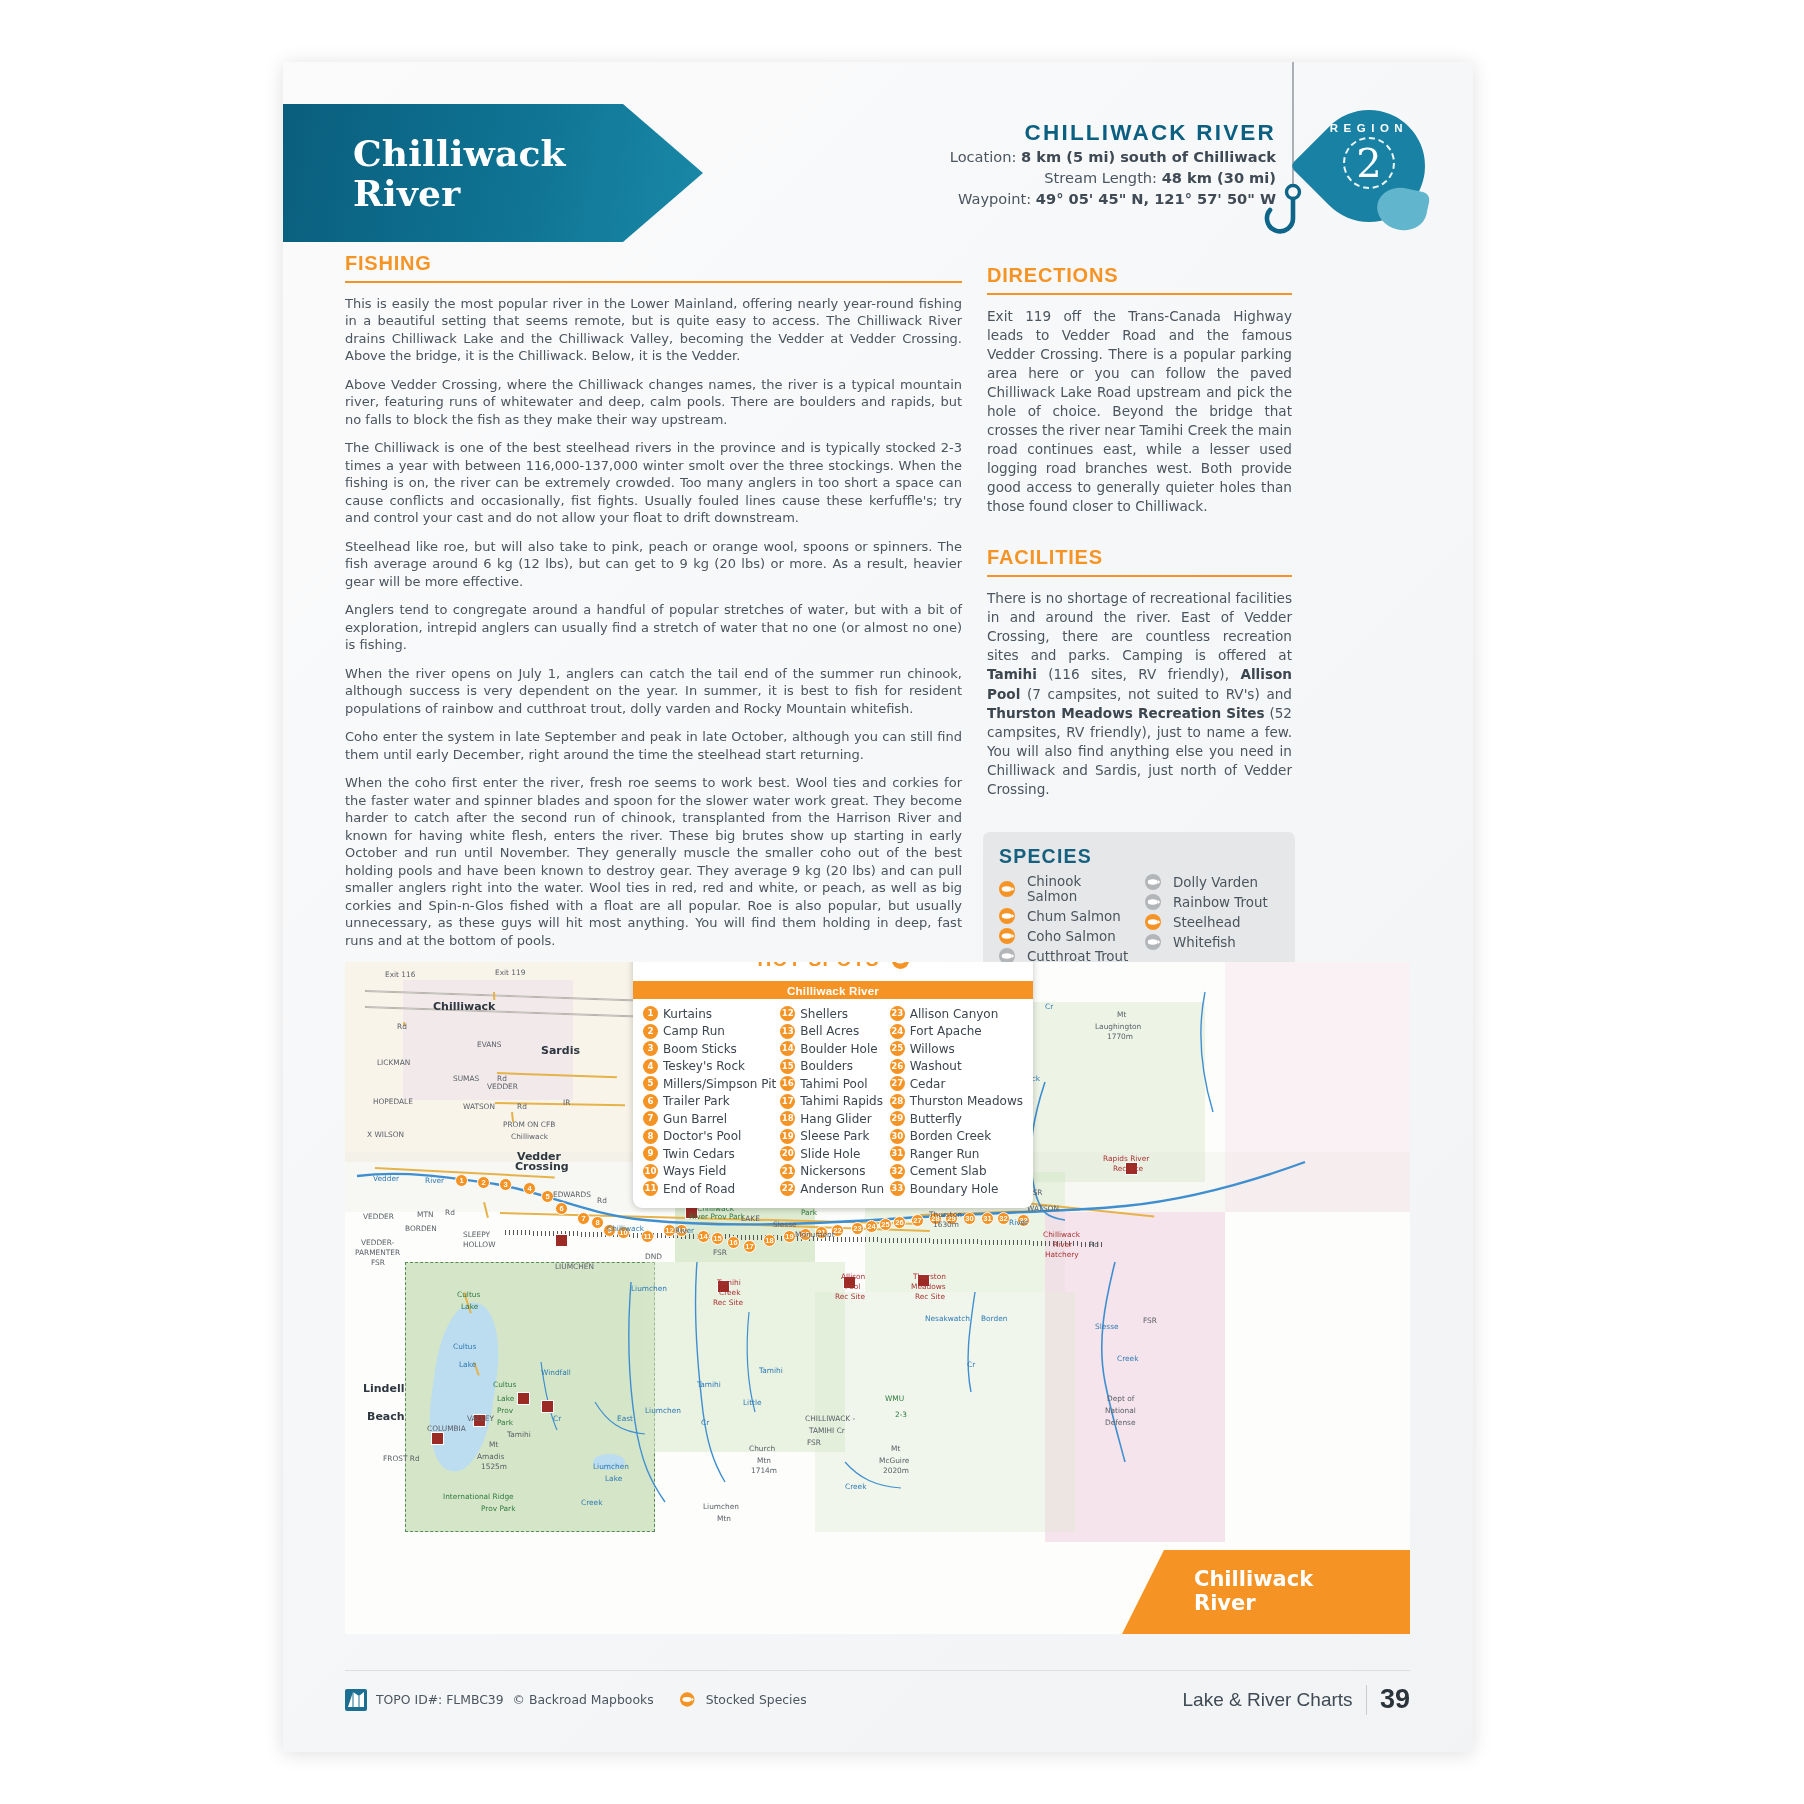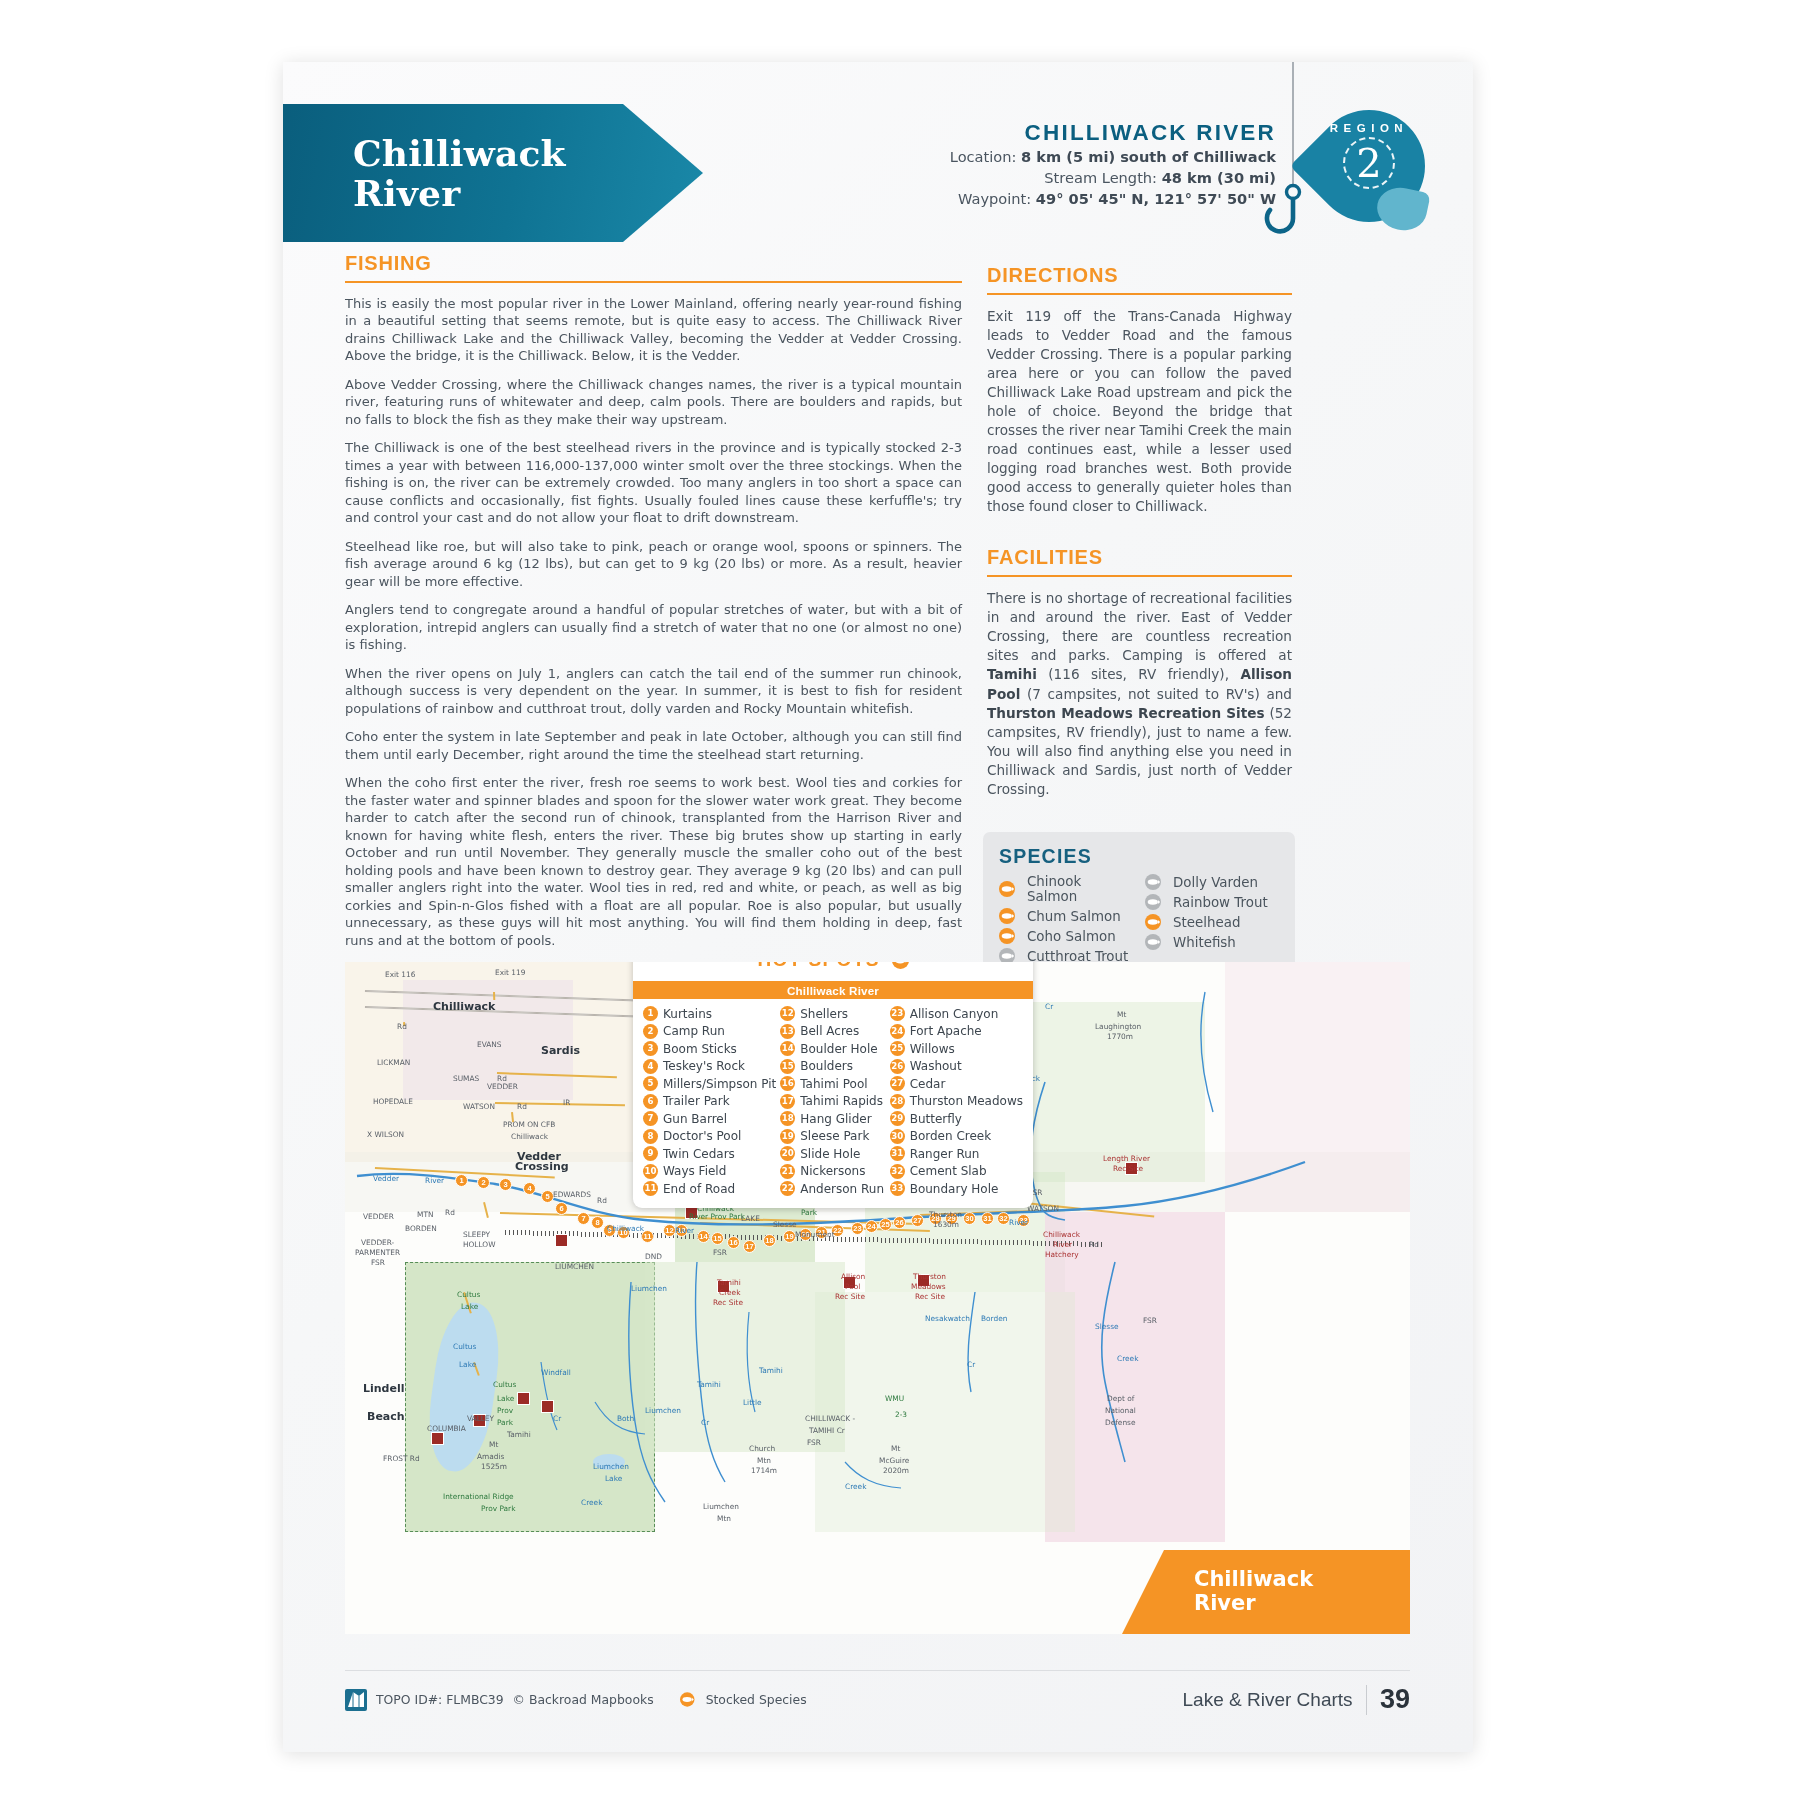--- a/index.html
+++ b/index.html
@@ -672,21 +672,21 @@
           <div class="mlabel " style="left: 162px; top: 468px;">Tamihi</div>
           <div class="mlabel " style="left: 38px; top: 492px;">FROST Rd</div>
           <div class="mlabel " style="left: 144px; top: 478px;">Mt</div>
           <div class="mlabel " style="left: 132px; top: 490px;">Amadis</div>
           <div class="mlabel " style="left: 136px; top: 500px;">1525m</div>
           <div class="mlabel green" style="left: 98px; top: 530px;">International Ridge</div>
           <div class="mlabel green" style="left: 136px; top: 542px;">Prov Park</div>
           <div class="mlabel blue" style="left: 248px; top: 500px;">Liumchen</div>
           <div class="mlabel blue" style="left: 260px; top: 512px;">Lake</div>
           <div class="mlabel blue" style="left: 236px; top: 536px;">Creek</div>
-          <div class="mlabel blue" style="left: 272px; top: 452px;">Both</div>
+          <div class="mlabel blue" style="left: 272px; top: 452px;">East</div>
           <div class="mlabel blue" style="left: 300px; top: 444px;">Liumchen</div>
           <div class="mlabel " style="left: 358px; top: 540px;">Liumchen</div>
           <div class="mlabel " style="left: 372px; top: 552px;">Mtn</div>
           <div class="mlabel blue" style="left: 352px; top: 418px;">Tamihi</div>
           <div class="mlabel blue" style="left: 356px; top: 456px;">Cr</div>
           <div class="mlabel blue" style="left: 398px; top: 436px;">Little</div>
           <div class="mlabel blue" style="left: 414px; top: 404px;">Tamihi</div>
           <div class="mlabel red" style="left: 372px; top: 316px;">Tamihi</div>
           <div class="mlabel red" style="left: 374px; top: 326px;">Creek</div>
           <div class="mlabel red" style="left: 368px; top: 336px;">Rec Site</div>
@@ -710,21 +710,21 @@
           <div class="mlabel green" style="left: 550px; top: 448px;">2-3</div>
           <div class="mlabel " style="left: 598px; top: 236px;">Mt</div>
           <div class="mlabel " style="left: 584px; top: 248px;">Thurston</div>
           <div class="mlabel " style="left: 588px; top: 258px;">1630m</div>
           <div class="mlabel " style="left: 640px; top: 226px;">THURSTON FSR</div>
           <div class="mlabel " style="left: 772px; top: 48px;">Mt</div>
           <div class="mlabel " style="left: 750px; top: 60px;">Laughington</div>
           <div class="mlabel " style="left: 762px; top: 70px;">1770m</div>
           <div class="mlabel blue" style="left: 658px; top: 112px;">Chilliwack</div>
           <div class="mlabel blue" style="left: 700px; top: 40px;">Cr</div>
-          <div class="mlabel red" style="left: 758px; top: 192px;">Length River</div>
+          <div class="mlabel red" style="left: 758px; top: 192px;">Rapids River</div>
           <div class="mlabel red" style="left: 768px; top: 202px;">Rec Site</div>
           <div class="mlabel red" style="left: 698px; top: 268px;">Chilliwack</div>
           <div class="mlabel red" style="left: 708px; top: 278px;">River</div>
           <div class="mlabel red" style="left: 700px; top: 288px;">Hatchery</div>
           <div class="mlabel " style="left: 682px; top: 242px;">WATSON</div>
           <div class="mlabel blue" style="left: 664px; top: 256px;">River</div>
           <div class="mlabel " style="left: 744px; top: 278px;">Rd</div>
           <div class="mlabel blue" style="left: 750px; top: 360px;">Slesse</div>
           <div class="mlabel blue" style="left: 772px; top: 392px;">Creek</div>
           <div class="mlabel blue" style="left: 636px; top: 352px;">Borden</div>

